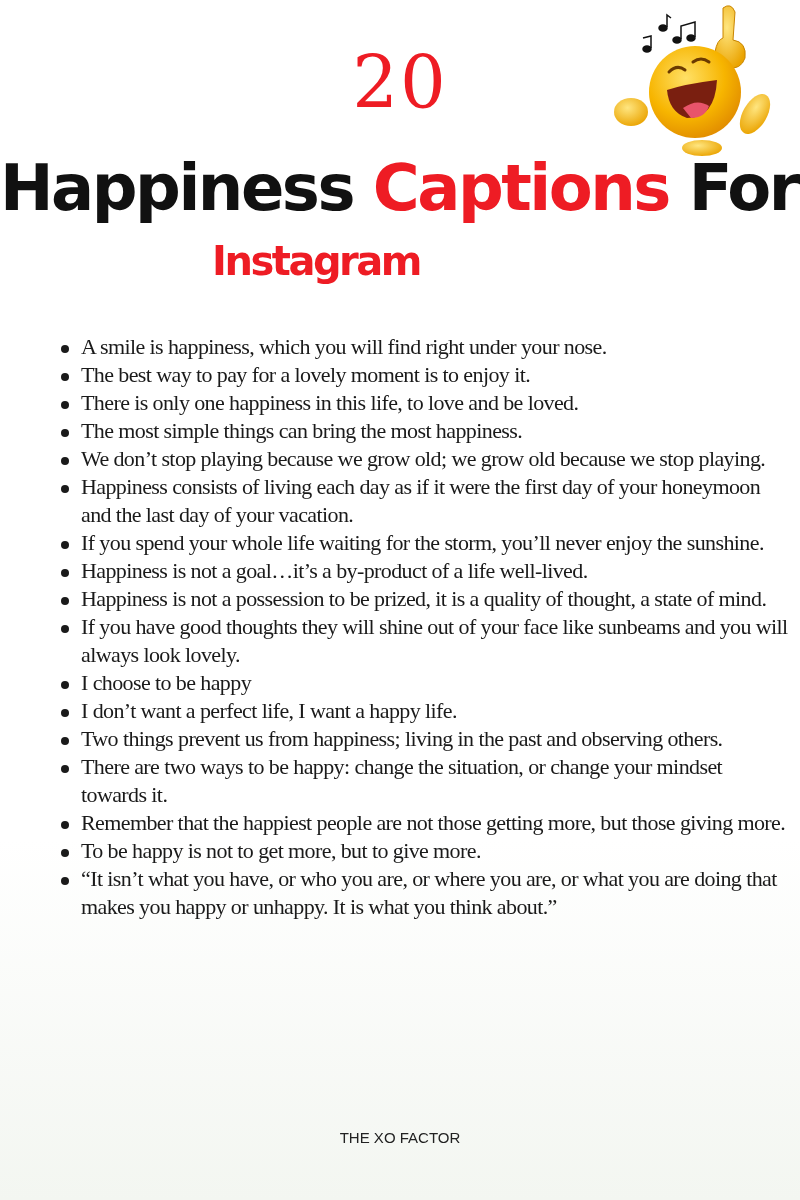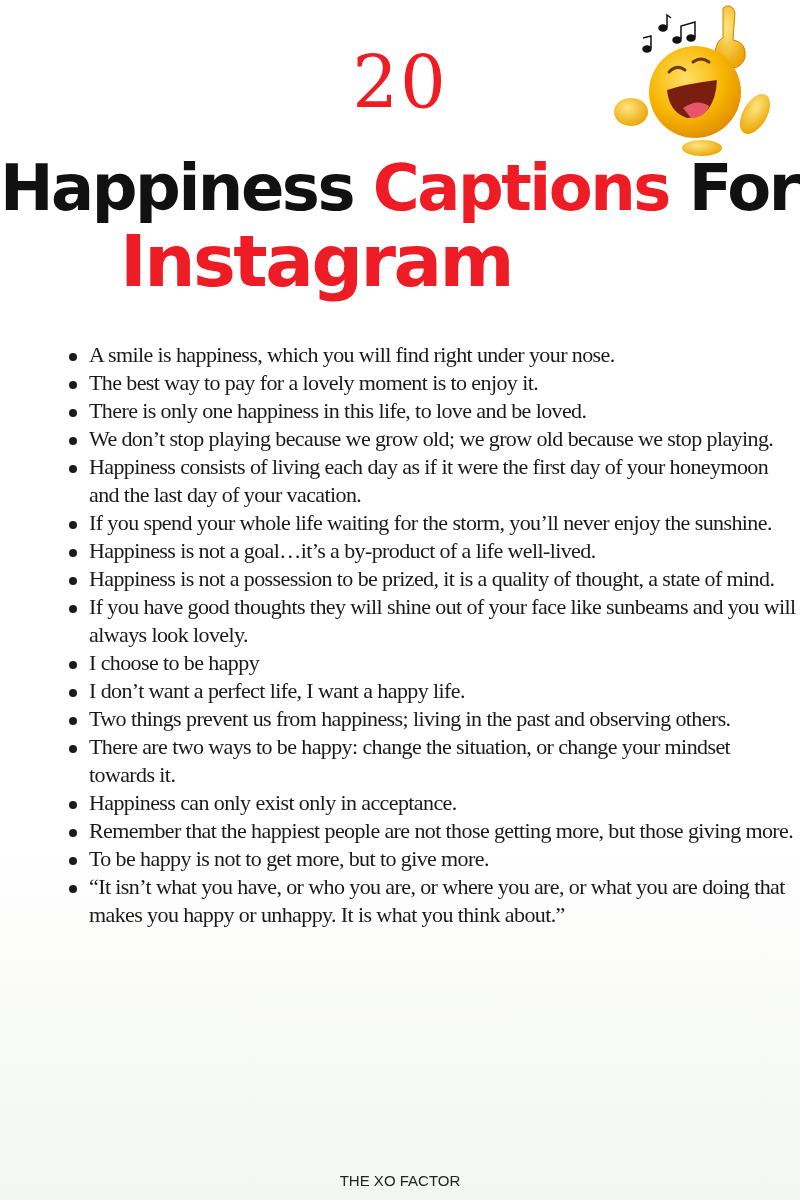--- a/index.html
+++ b/index.html
@@ -17,46 +17,46 @@
     }
     .title-line1 {
       position: absolute; left: 0; width: 684px; top: 150px;
       text-align: center; font-family: "DejaVu Sans", sans-serif;
       font-weight: bold; font-size: 64px; line-height: 76px;
       letter-spacing: -2.5px; white-space: nowrap;
     }
     .title-line2 {
       position: absolute; left: 0; width: 632px; top: 226px;
       text-align: center; font-family: "DejaVu Sans", sans-serif;
-      font-weight: bold; font-size: 72px; line-height: 70px;
+      font-weight: bold; font-size: 40px; line-height: 70px;
       letter-spacing: -2.5px; color: #ee1c24;
     }
     .black { color: #111111; }
     .red { color: #ee1c24; }
 
     .emoji {
       position: absolute; left: 605px; top: 0px; width: 195px; height: 160px;
     }
 
     .list {
       position: absolute; left: 50px; top: 325px; width: 730px;
-      margin: 16px; padding: 0; list-style: none;
+      margin: 8px; padding: 0; list-style: none;
     }
     .list li {
       position: relative; padding-left: 23px;
       font-size: 22px; line-height: 28px; letter-spacing: -0.6px;
       transform-origin: left top;
     }
     .list li .bullet {
       position: absolute; left: 3px; top: 12px; width: 8px; height: 8px;
       border-radius: 50%; background: #1a1a1a;
     }
     .list li .text { display: block; }
     .footer {
-      position: absolute; left: 0; width: 800px; top: 1172px;
+      position: absolute; left: 0; width: 800px; top: 1129px;
       text-align: center; font-family: "Liberation Sans", sans-serif;
       font-size: 15px; letter-spacing: 0px; color: #222222;
     }
   </style>
 </head>
 <body>
 
 <div class="number">20</div>
 
 <div class="emoji">
@@ -116,20 +116,24 @@
   <li>
       <span class="bullet"></span>
       <span class="text">The best way to pay for a lovely moment is to enjoy it.</span>
     </li>
   <li>
       <span class="bullet"></span>
       <span class="text">There is only one happiness in this life, to love and be loved.</span>
     </li>
   <li>
       <span class="bullet"></span>
+      <span class="text">The most simple things can bring the most happiness.</span>
+    </li>
+  <li>
+      <span class="bullet"></span>
       <span class="text">We don’t stop playing because we grow old; we grow old because we stop playing.</span>
     </li>
   <li>
       <span class="bullet"></span>
       <span class="text">Happiness consists of living each day as if it were the first day of your honeymoon and the last day of your vacation.</span>
     </li>
   <li>
       <span class="bullet"></span>
       <span class="text">If you spend your whole life waiting for the storm, you’ll never enjoy the sunshine.</span>
     </li>
@@ -156,24 +160,20 @@
   <li>
       <span class="bullet"></span>
       <span class="text">Two things prevent us from happiness; living in the past and observing others.</span>
     </li>
   <li>
       <span class="bullet"></span>
       <span class="text">There are two ways to be happy: change the situation, or change your mindset towards it.</span>
     </li>
   <li>
       <span class="bullet"></span>
-      <span class="text">Happiness can only exist only in acceptance.</span>
-    </li>
-  <li>
-      <span class="bullet"></span>
       <span class="text">Remember that the happiest people are not those getting more, but those giving more.</span>
     </li>
   <li>
       <span class="bullet"></span>
       <span class="text">To be happy is not to get more, but to give more.</span>
     </li>
   <li>
       <span class="bullet"></span>
       <span class="text">“It isn’t what you have, or who you are, or where you are, or what you are doing that makes you happy or unhappy. It is what you think about.”</span>
     </li>

